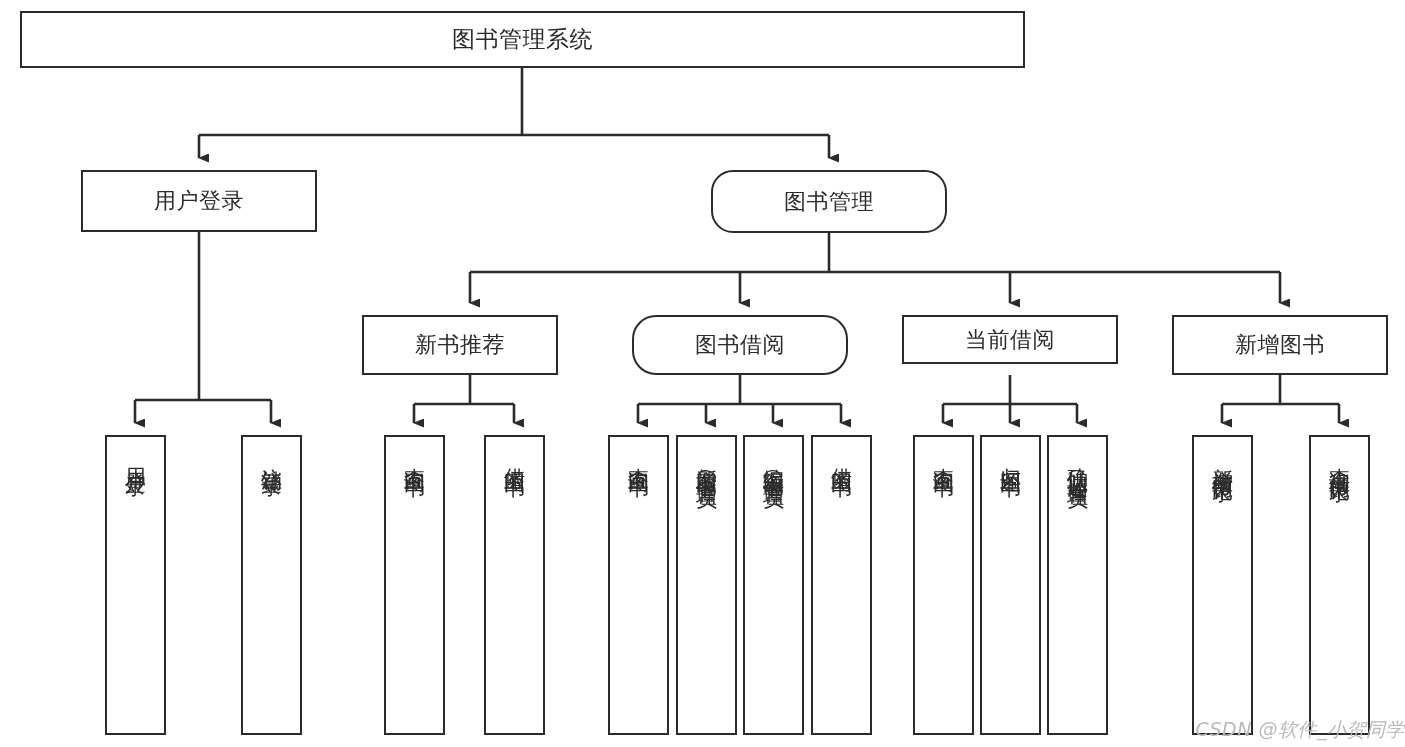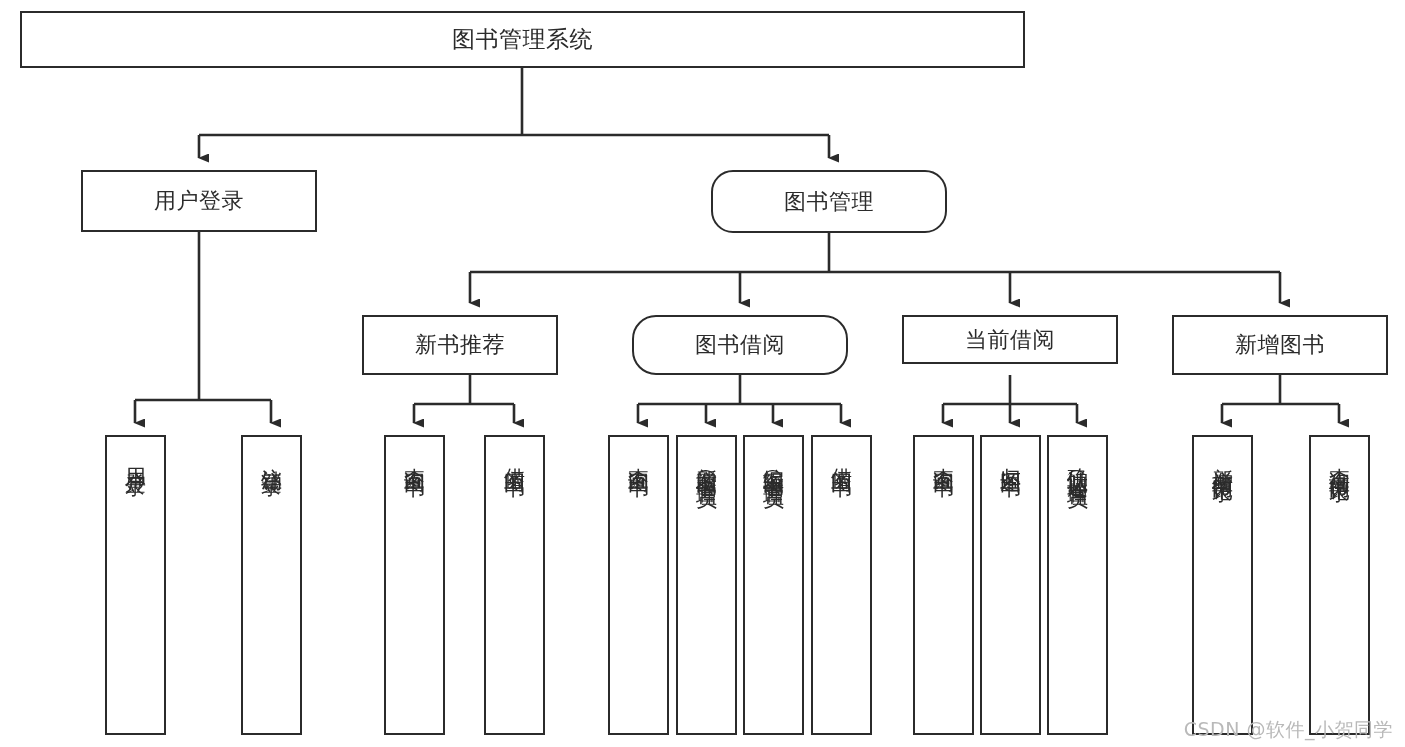--- a/index.html
+++ b/index.html
@@ -60,27 +60,28 @@
     position: absolute;
     left: 0;
     top: 0;
     width: 1405px;
     height: 747px;
     z-index: 1;
     pointer-events: none;
   }
   .watermark {
     position: absolute;
-    right: 12px;
+    right: 0;
     bottom: 4px;
     font-size: 19px;
     color: #b9b9b9;
     z-index: 5;
     white-space: nowrap;
     letter-spacing: 0.5px;
+    font-style: italic;
   }
 </style>
 </head>
 <body>
 
 <div id="diagram">
 
   <svg class="edges" viewBox="0 0 1405 747">
     <defs>
       <marker id="arrow" markerWidth="9" markerHeight="11" refX="4.5" refY="10" orient="auto" markerUnits="userSpaceOnUse">

